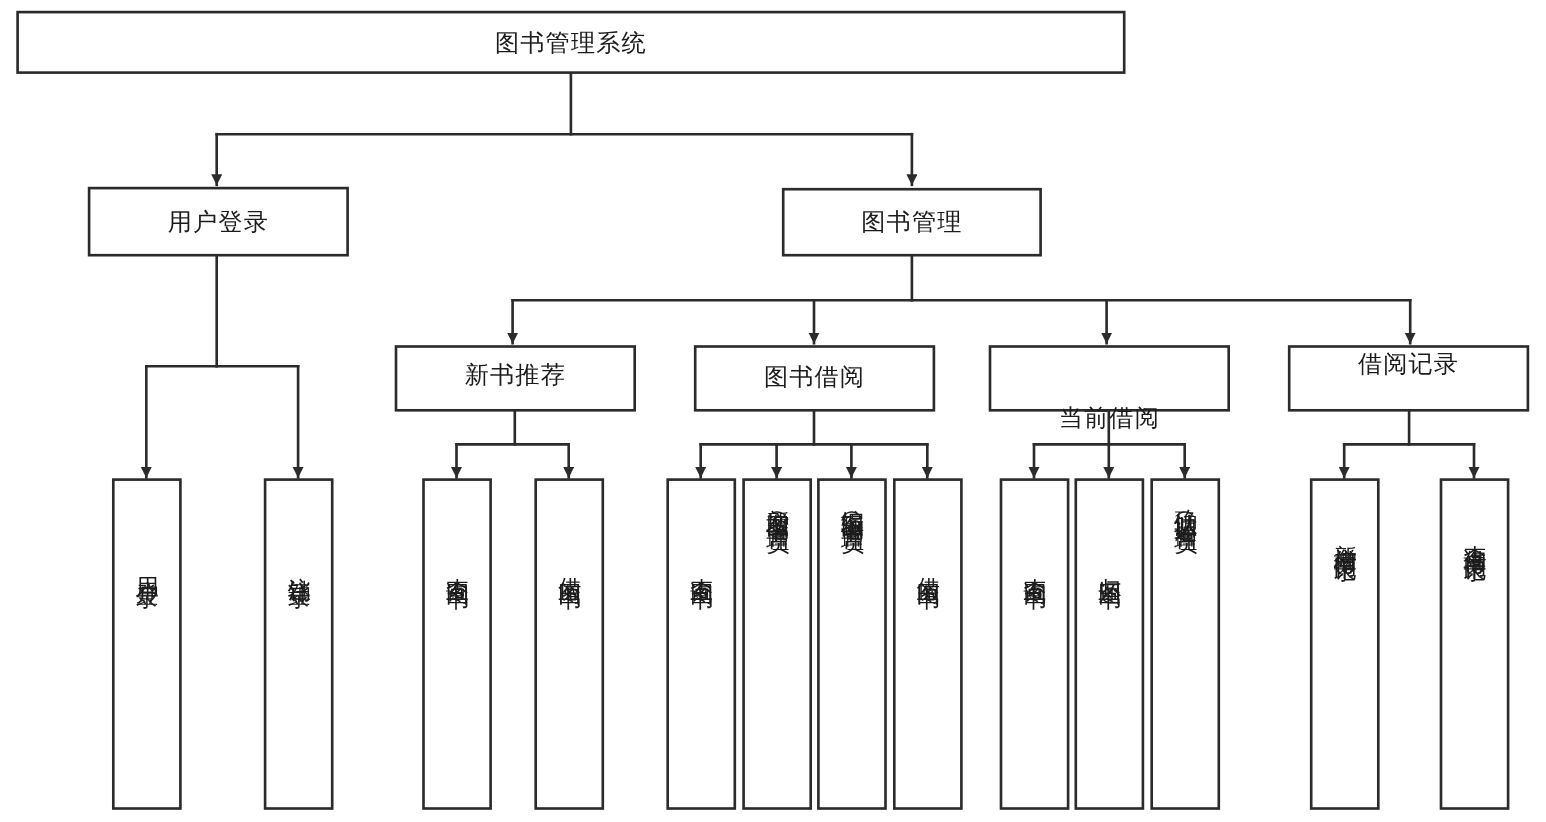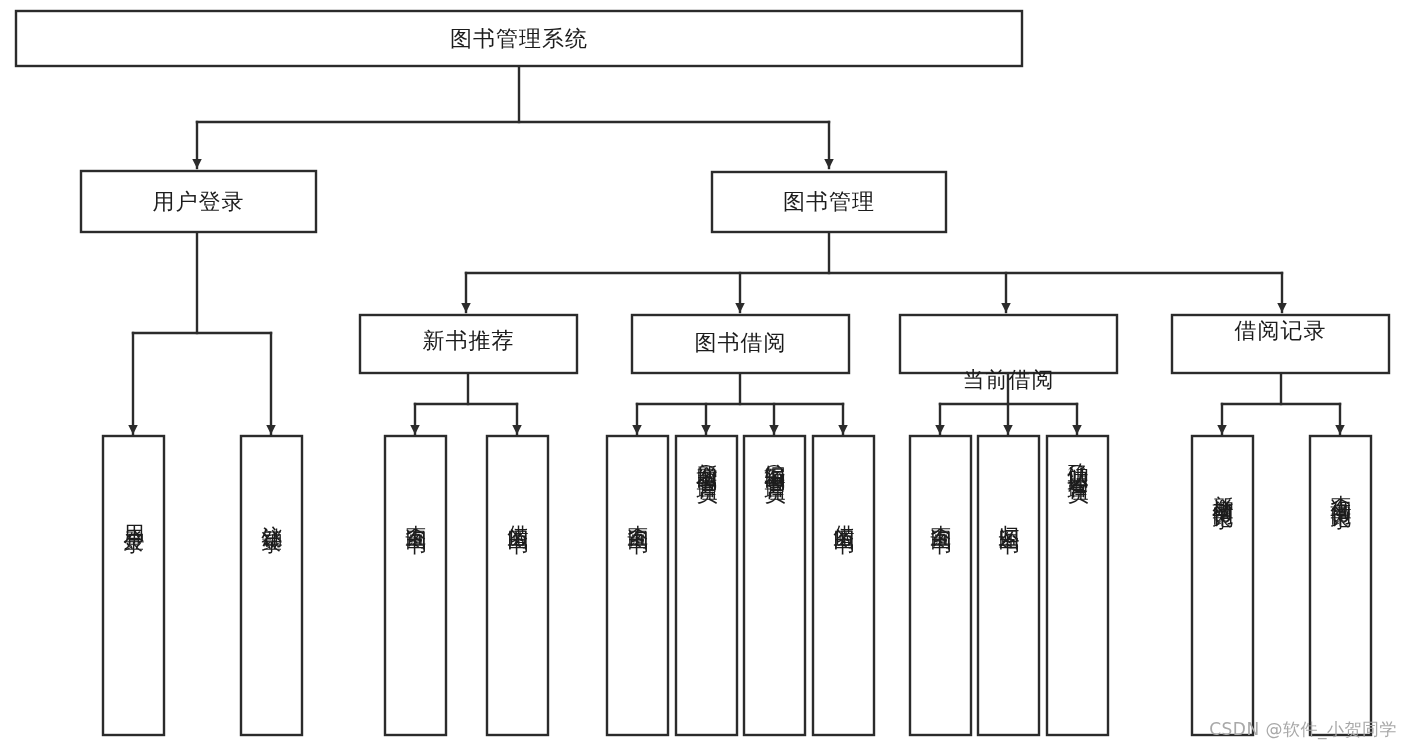--- a/index.html
+++ b/index.html
@@ -245,15 +245,14 @@
     <span class="vlabel-text">确认归还（管理员）</span>
   </div>
 
   <div class="vlabel-wrap" style="left:1192px; top:436px; width:61px; height:299px; padding-top:42px;">
     <span class="vlabel-text">新增借阅记录</span>
   </div>
   <div class="vlabel-wrap" style="left:1310px; top:436px; width:61px; height:299px; padding-top:42px;">
     <span class="vlabel-text">查询借阅记录</span>
   </div>
 
-  <div id="watermark">CSDN @软件_小贺同学</div>
 
 </div>
 
 </body></html>

